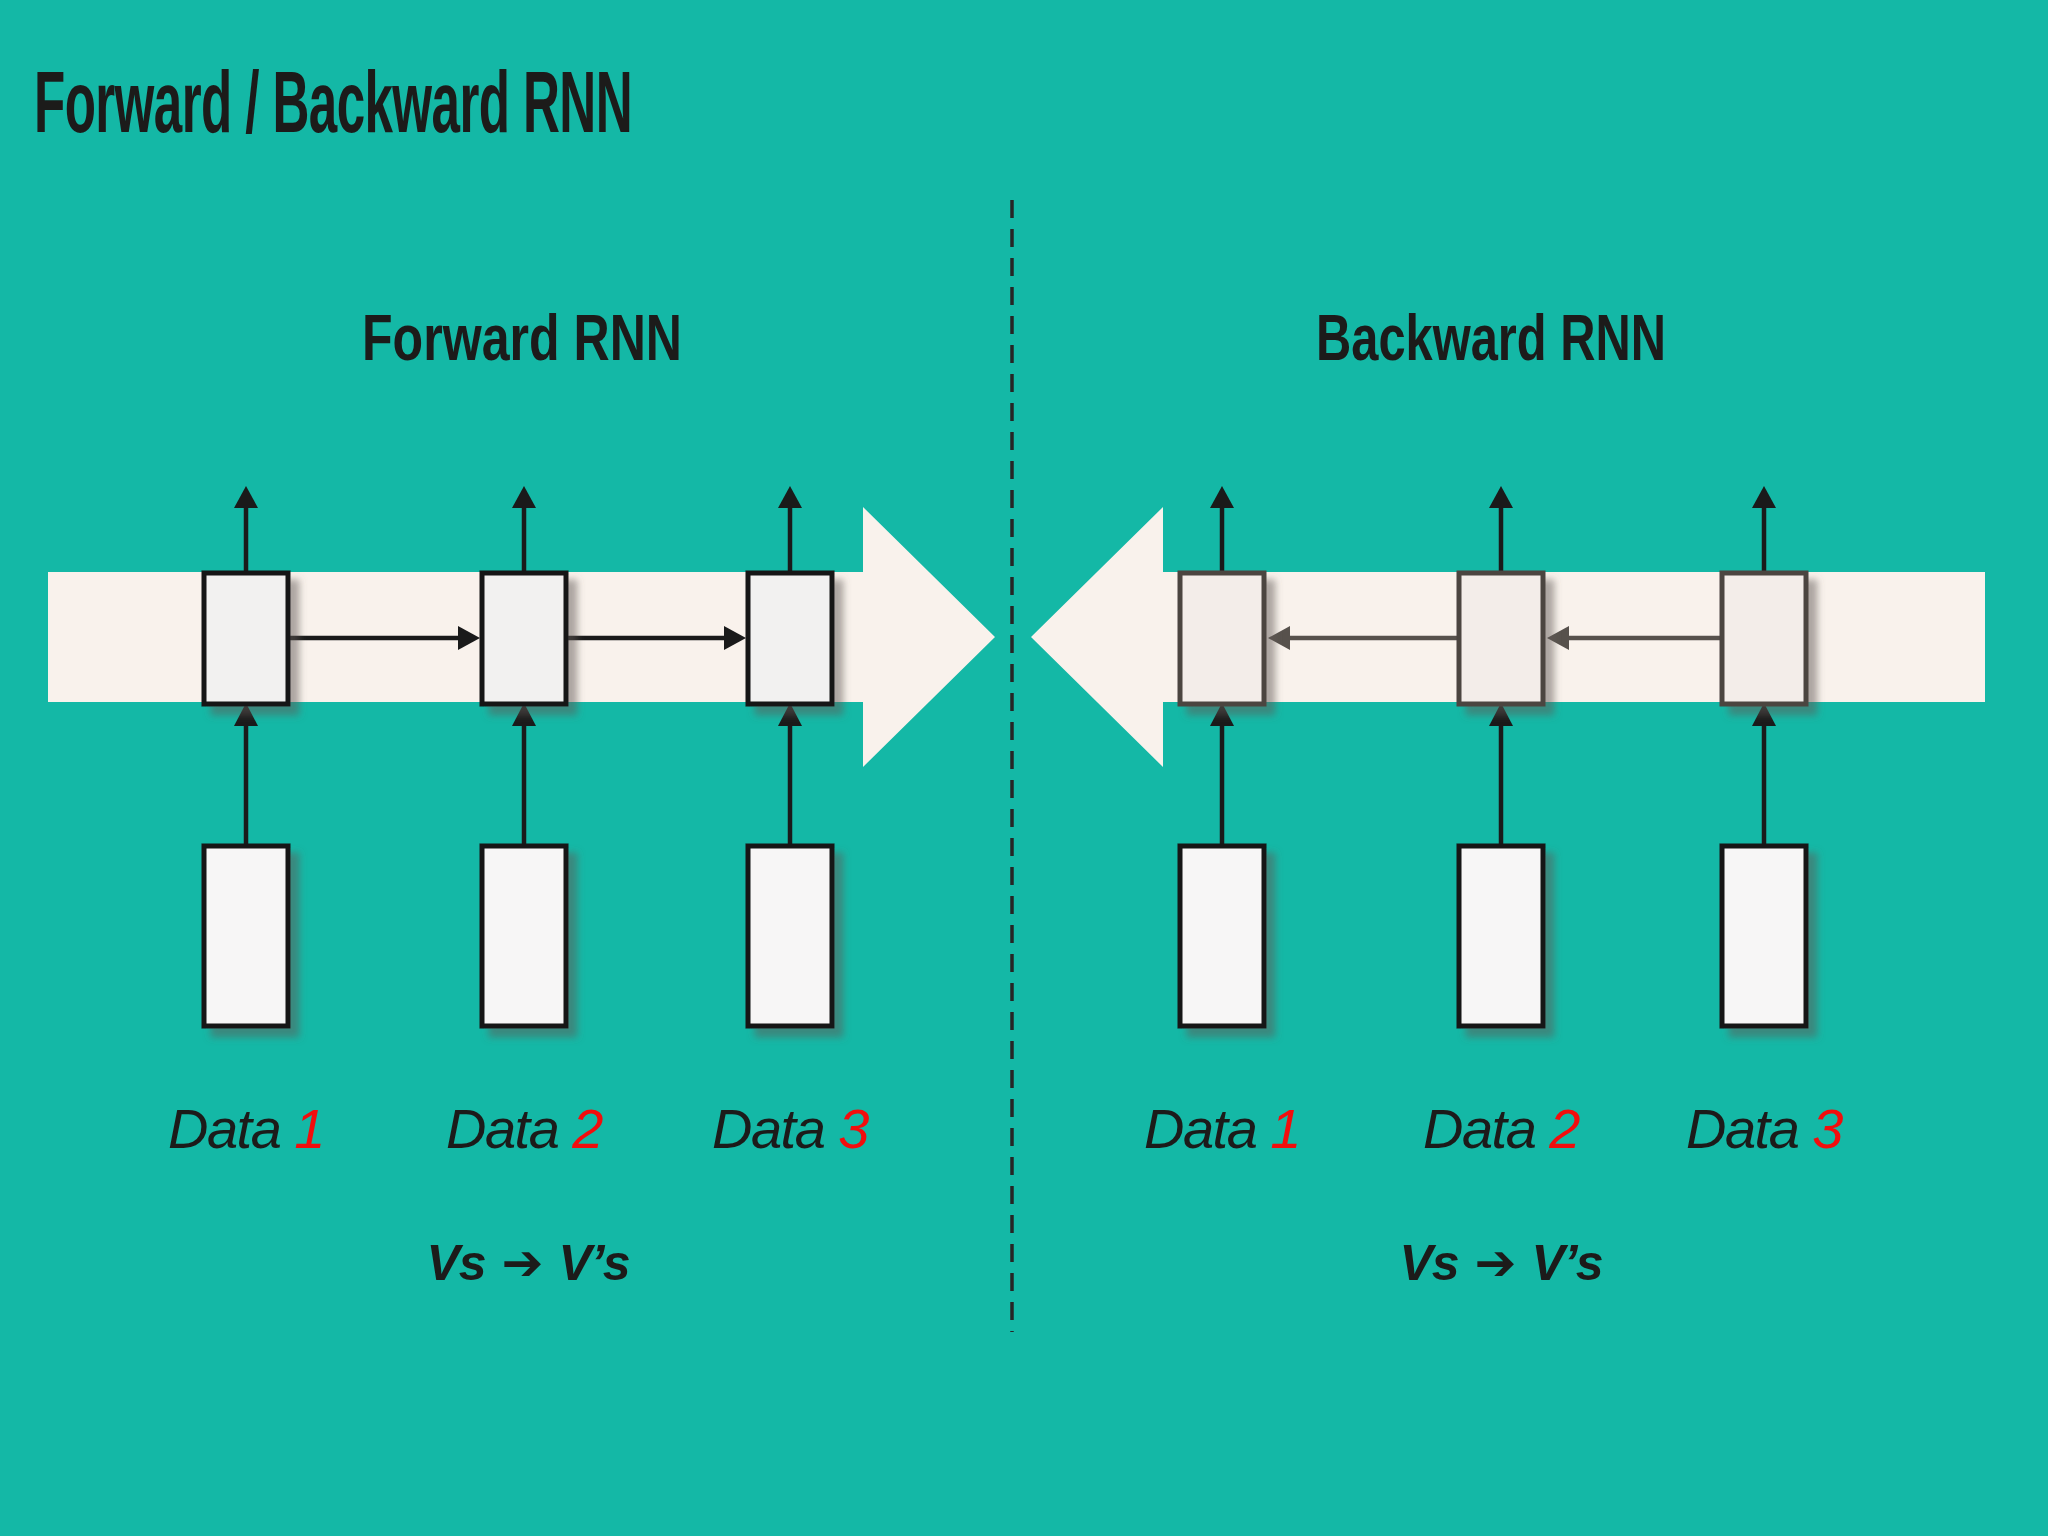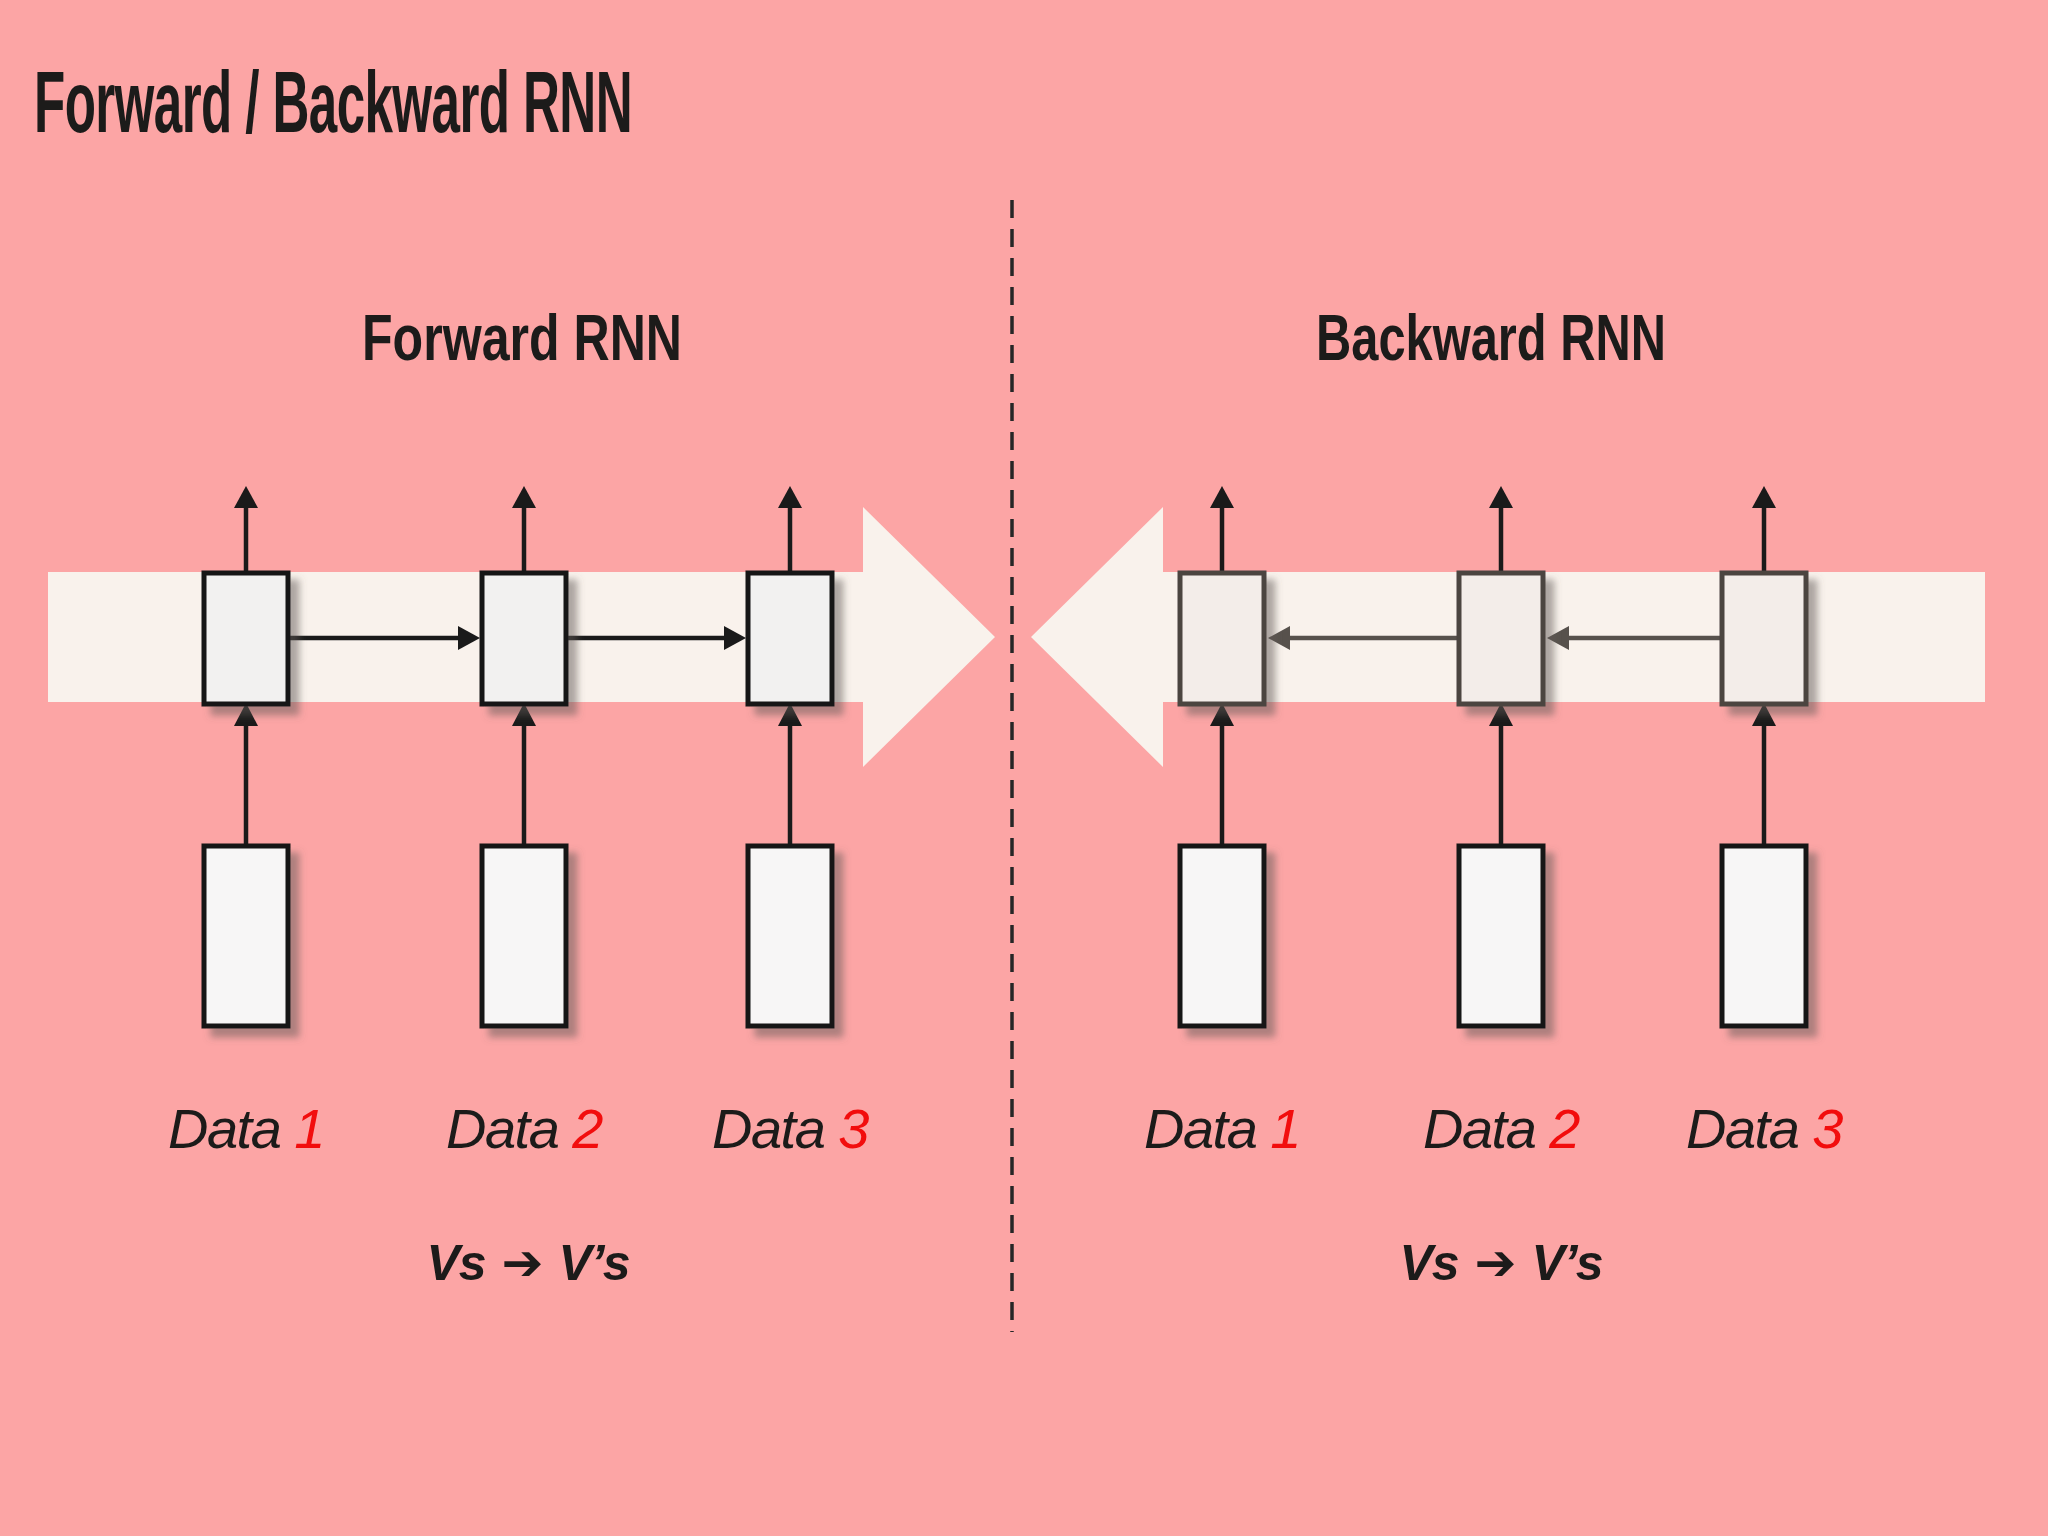--- a/index.html
+++ b/index.html
@@ -1,16 +1,16 @@
 <!DOCTYPE html>
 <html><head>
 <meta charset="utf-8">
 <style>
   html, body { margin: 0; padding: 0; background: #ffffff; }
-  .stage { width: 2048px; height: 1536px; position: relative; background: #fca5a5; }
+  .stage { width: 2048px; height: 1536px; position: relative; background: #14b8a6; }
   svg { display: block; }
   text {
     font-family: "Liberation Sans", "DejaVu Sans", sans-serif;
     fill: #1c1b1a;
   }
   .title-text   { font-size: 88px; font-weight: bold; letter-spacing: -1px; }
   .header-text  { font-size: 64px; font-weight: bold; }
   .data-label   { font-size: 56px; font-style: italic; letter-spacing: -1.5px; }
   .caption-text { font-size: 50px; font-style: italic; font-weight: bold; letter-spacing: -1px; }
   .num-red      { fill: #f20d0d; }

